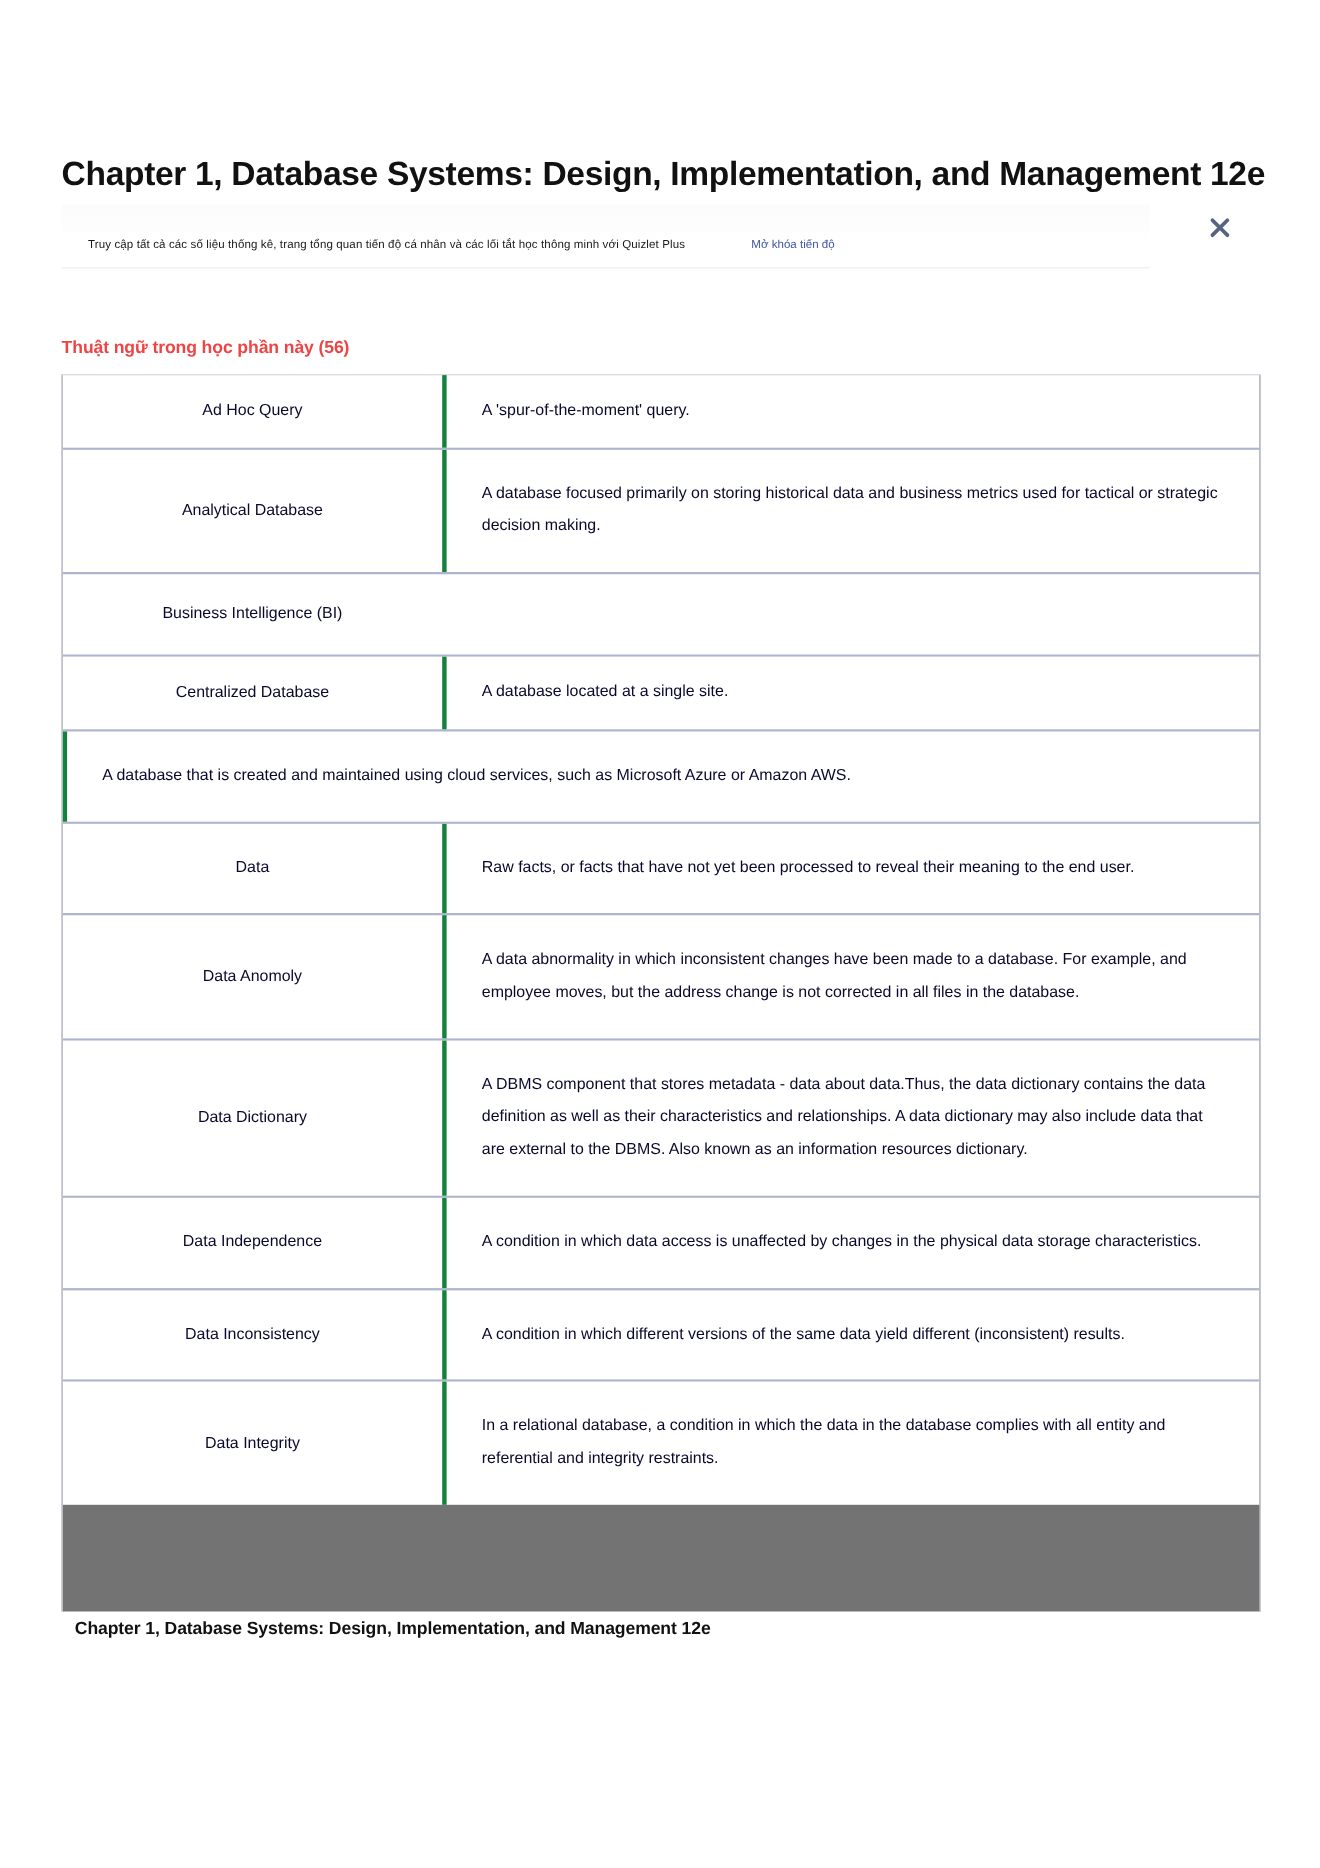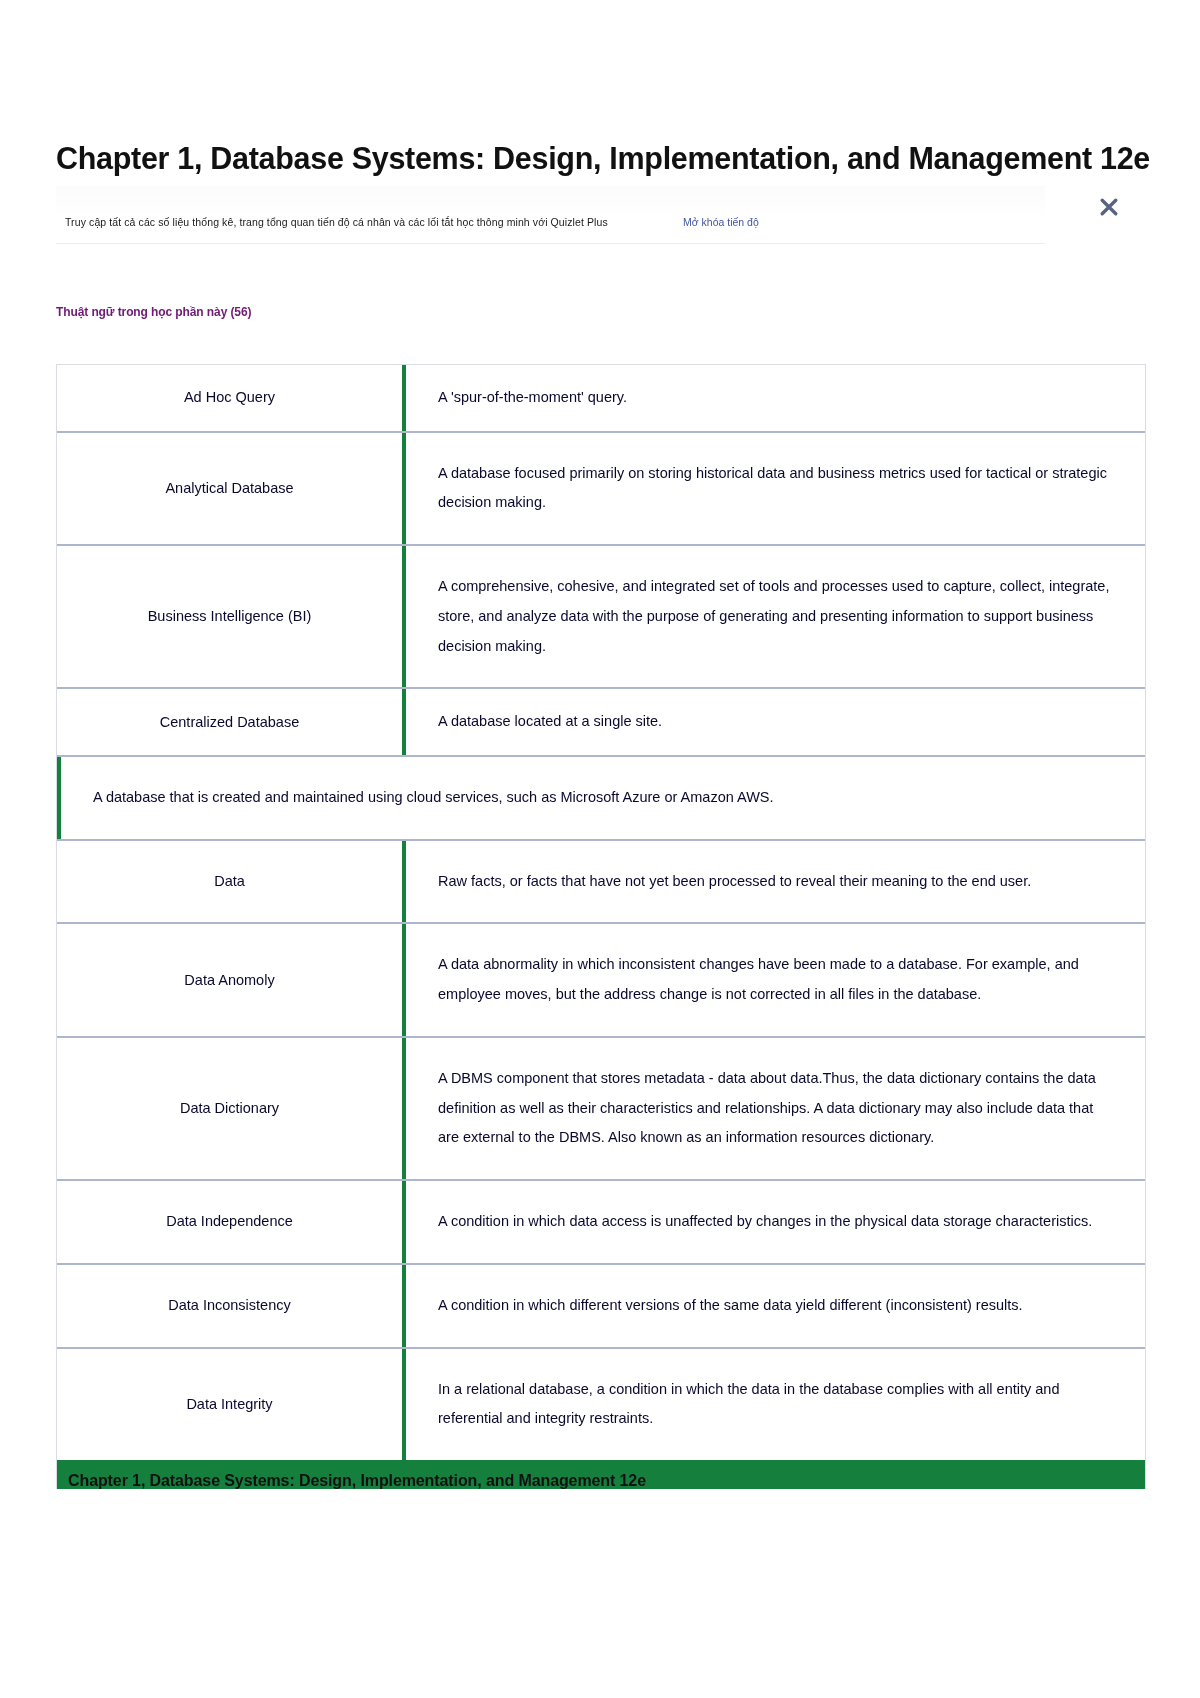--- a/index.html
+++ b/index.html
@@ -44,21 +44,21 @@
     left: 56px;
     top: 186px;
     width: 989px;
     height: 58px;
     background: linear-gradient(180deg, #fbfbfc 0%, #ffffff 60%);
     border-bottom: 1px solid #ededf0;
     box-sizing: border-box;
   }
   .promo-text {
     position: absolute;
-    left: 9px;
+    left: 24px;
     top: 30px;
     font-size: 10.5px;
     color: #1a1a1a;
     letter-spacing: 0.1px;
     white-space: nowrap;
     text-align: right;
   }
   .promo-link {
     position: absolute;
     left: 610px;
@@ -84,40 +84,39 @@
     border: 0;
     padding: 0;
   }
   .close-btn svg { display: block; }
 
   
   .section-heading {
     position: absolute;
     left: 56px;
     top: 295px;
-    font-size: 12px;
+    font-size: 16px;
     font-weight: bold;
-    color: #701a75;
+    color: #ef4444;
     letter-spacing: -0.1px;
     white-space: nowrap;
   }
 
   
   .terms-table {
     position: absolute;
     left: 56px;
     top: 340px;
     width: 1090px;
     border: 1px solid #d9dce5;
     border-bottom: none;
     box-sizing: border-box;
-    background: #15803d;
+    background: #737373;
     overflow: hidden;
     height: 1125px;
-    margin-top: 24px;
   }
   .term-row {
     display: flex;
     align-items: stretch;
     border-bottom: 2px solid #aeb6cf;
     background: #ffffff;
     box-sizing: border-box;
   }
   .term-row:last-child { border-bottom: none; }
 
@@ -196,23 +195,20 @@
 
     <div class="term-row">
       <div class="term-name-cell">Analytical Database</div>
       <div class="term-def-cell">
         <span class="def-text">A database focused primarily on storing historical data and business metrics used for tactical or strategic decision making.</span>
       </div>
     </div>
 
     <div class="term-row">
       <div class="term-name-cell">Business Intelligence (BI)</div>
-      <div class="term-def-cell">
-        <span class="def-text">A comprehensive, cohesive, and integrated set of tools and processes used to capture, collect, integrate, store, and analyze data with the purpose of generating and presenting information to support business decision making.</span>
-      </div>
     </div>
 
     <div class="term-row r-compact">
       <div class="term-name-cell">Centralized Database</div>
       <div class="term-def-cell">
         <span class="def-text">A database located at a single site.</span>
       </div>
     </div>
 
     <div class="term-row">

